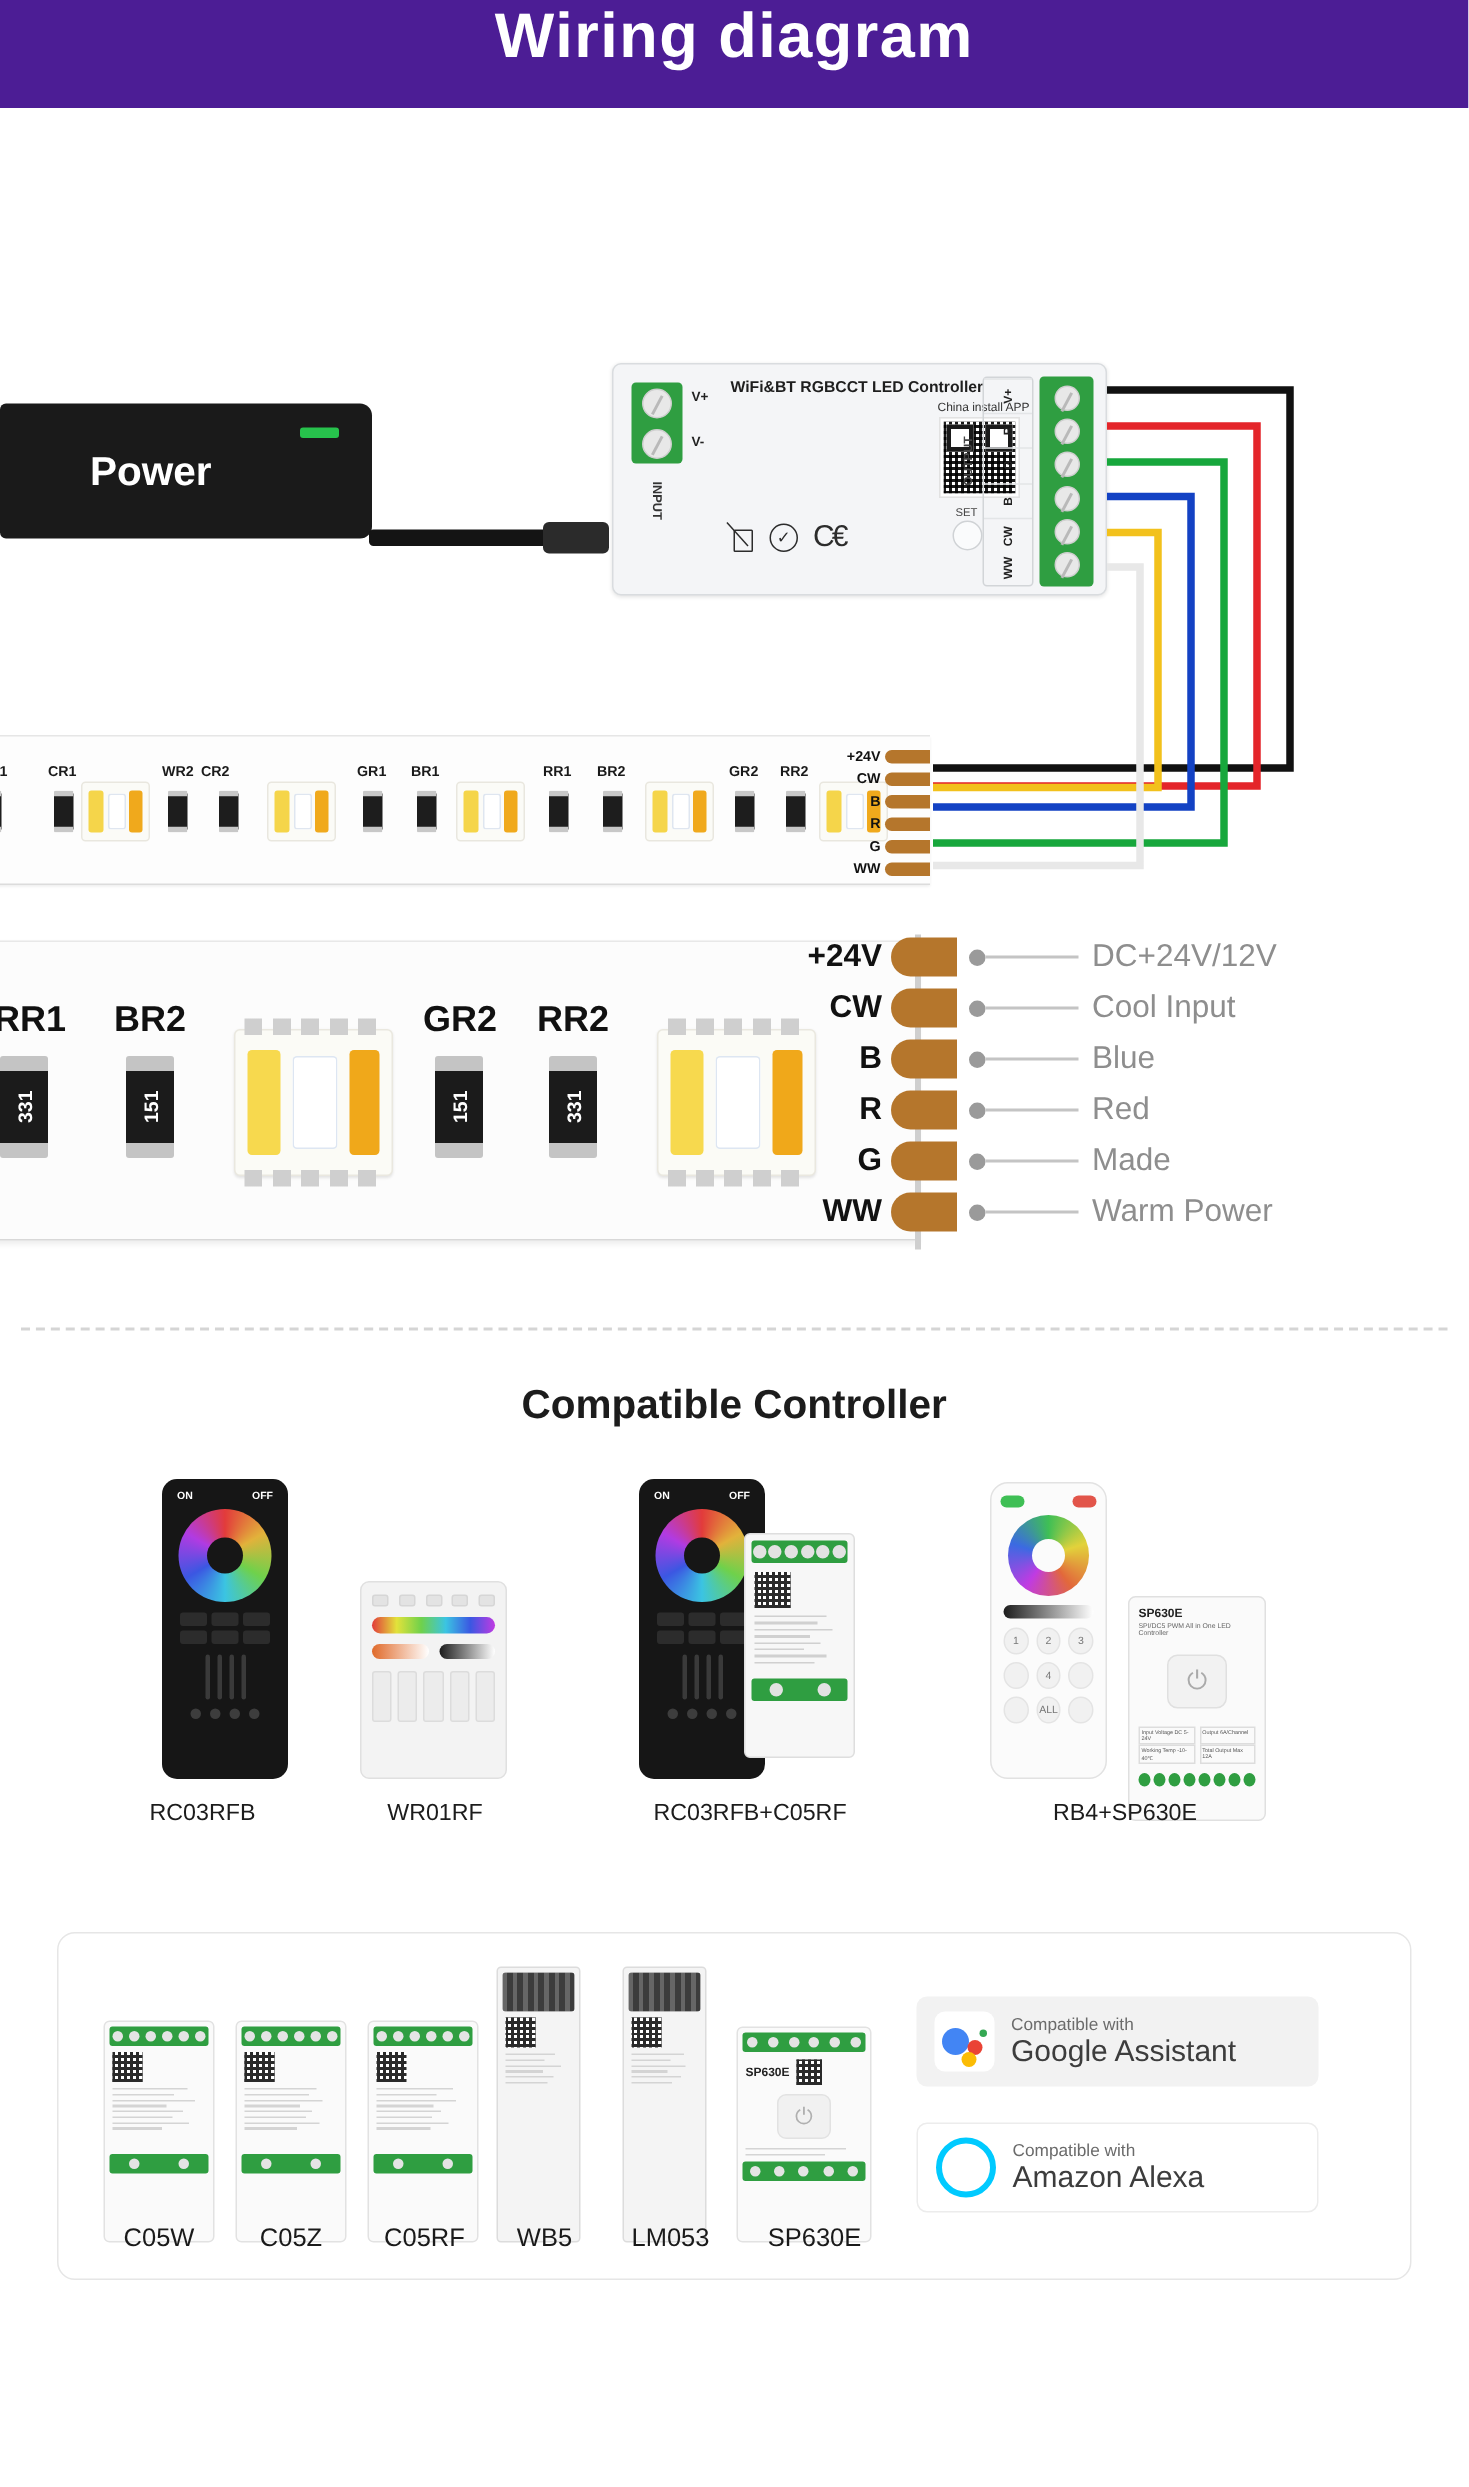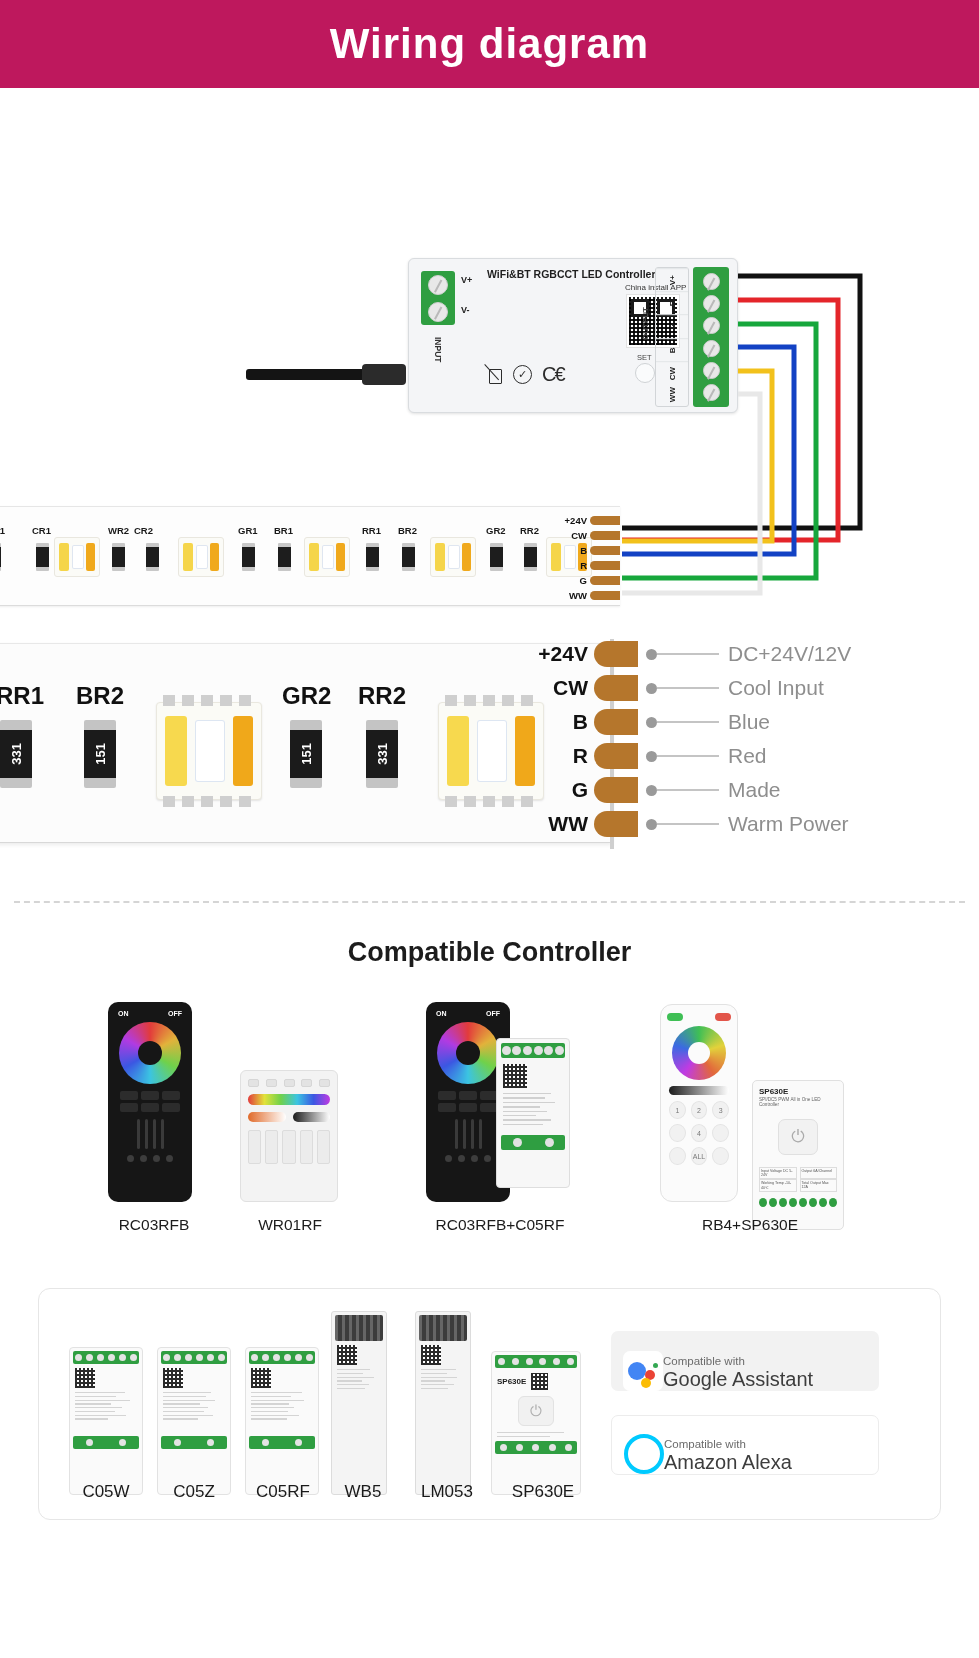--- a/index.html
+++ b/index.html
@@ -6,23 +6,23 @@
   body {
     width: 979px; height: 1658px;
     background: #ffffff;
     font-family: "Liberation Sans", sans-serif;
     overflow: hidden;
     position: relative;
   }
 
   
   .banner {
-    height: 88px;
-    background: #be185d;
-    display: flex; align-items: center; justify-content: center;
+    height: 72px;
+    background: #4c1d95;
+    display: flex; justify-content: center;
   }
   .banner-title {
     color: #ffffff;
     font-size: 42px;
     font-weight: 700;
     letter-spacing: 1px;
   }
 
   
   .sec-wiring { position: relative; height: 545px; }
@@ -410,21 +410,21 @@
     position:absolute;background:#f4f4f4;border:1px solid #dcdcdc;border-radius:3px;
   }
   .rail-top{
     height:26px;margin:3px;background:#4a4a4a;border-radius:2px;
     background-image:repeating-linear-gradient(90deg,#666 0 3px,#3c3c3c 3px 7px);
   }
 
   .badge{
     position:absolute; width:268px; height:60px;
     background:#f2f2f2; border-radius:7px;
-    display:flex; align-items:flex-end; padding:0 12px; 
+    display:flex; align-items:center; padding:0 12px; gap:11px;
   }
   .badge.alexa{background:#fff;border:1px solid #ececec;}
   .g-logo{ position:relative; width:40px; height:40px; flex:none;
     background:#fff; border-radius:7px; }
   .g-logo .c1{position:absolute;left:5px;top:11px;width:18px;height:18px;border-radius:50%;background:#4285f4;}
   .g-logo .c2{position:absolute;left:22px;top:19px;width:10px;height:10px;border-radius:50%;background:#ea4335;}
   .g-logo .c3{position:absolute;left:18px;top:27px;width:10px;height:10px;border-radius:50%;background:#fbbc05;}
   .g-logo .c4{position:absolute;left:30px;top:12px;width:5px;height:5px;border-radius:50%;background:#34a853;}
   .a-logo{ width:40px;height:40px;border-radius:50%;flex:none;
     border:4px solid #00caff;background:#fff;}
@@ -439,20 +439,24 @@
 </style>
 </head>
 <body>
 
 <div class="banner">
   <div class="banner-title">Wiring diagram</div>
 </div>
 
 <div class="sec-wiring">
 
+  <div class="power-brick">
+    <div class="power-label">Power</div>
+    <div class="power-led"></div>
+  </div>
   <div class="power-cord"></div>
   <div class="cord-plug"></div>
 
   <div class="controller">
     <div class="term-input">
       <div class="screw"></div>
       <div class="screw"></div>
     </div>
     <div class="in-vp">V+</div>
     <div class="in-vn">V-</div>
@@ -683,21 +687,21 @@
         <i class="rm-s"></i>
         <i class="rm-s"></i>
       </div>
     <div class="rm-dots">
       <i class="rm-d"></i>
         <i class="rm-d"></i>
         <i class="rm-d"></i>
         <i class="rm-d"></i>
       </div>
   </div>
-  <div class="prod-label" style="left:92px;top:222px;width:124px">RC03RFB</div>
+  <div class="prod-label" style="left:73px;top:222px;width:124px">RC03RFB</div>
 
   <div class="panel" style="left:240px;top:76px">
     <div class="pn-top">
         <i class="pn-k"></i>
         <i class="pn-k"></i>
         <i class="pn-k"></i>
         <i class="pn-k"></i>
         <i class="pn-k"></i>
       </div>
     <div class="pn-bar"></div>

